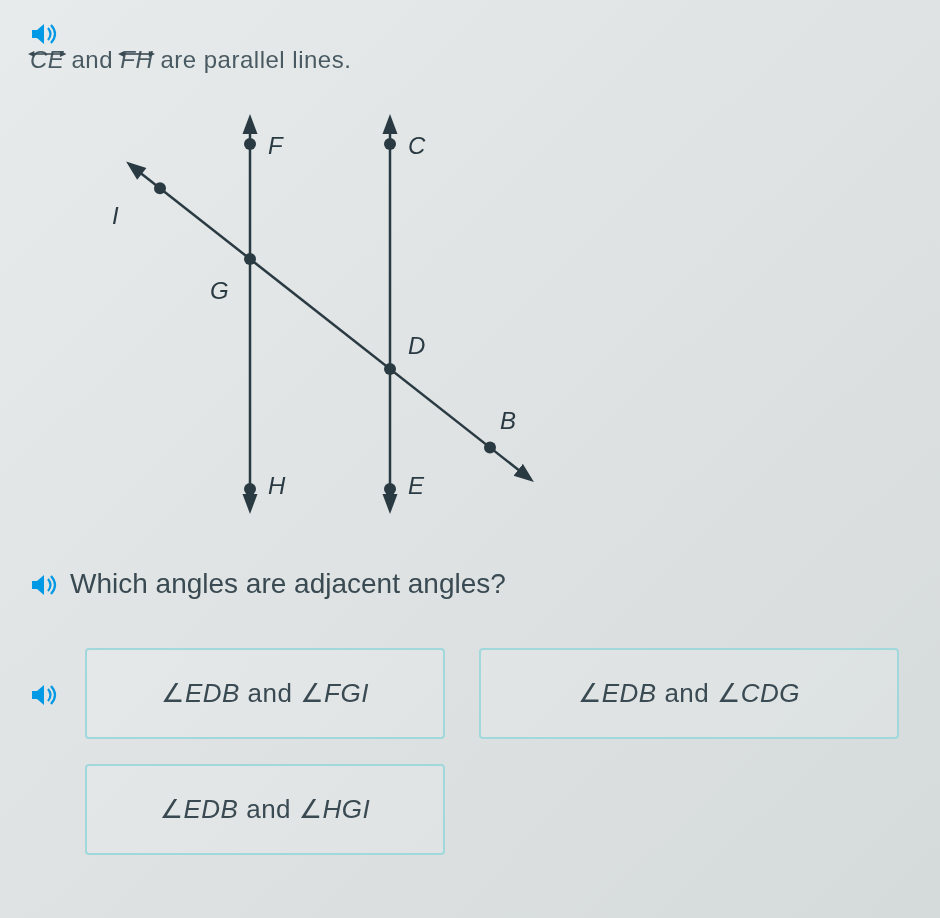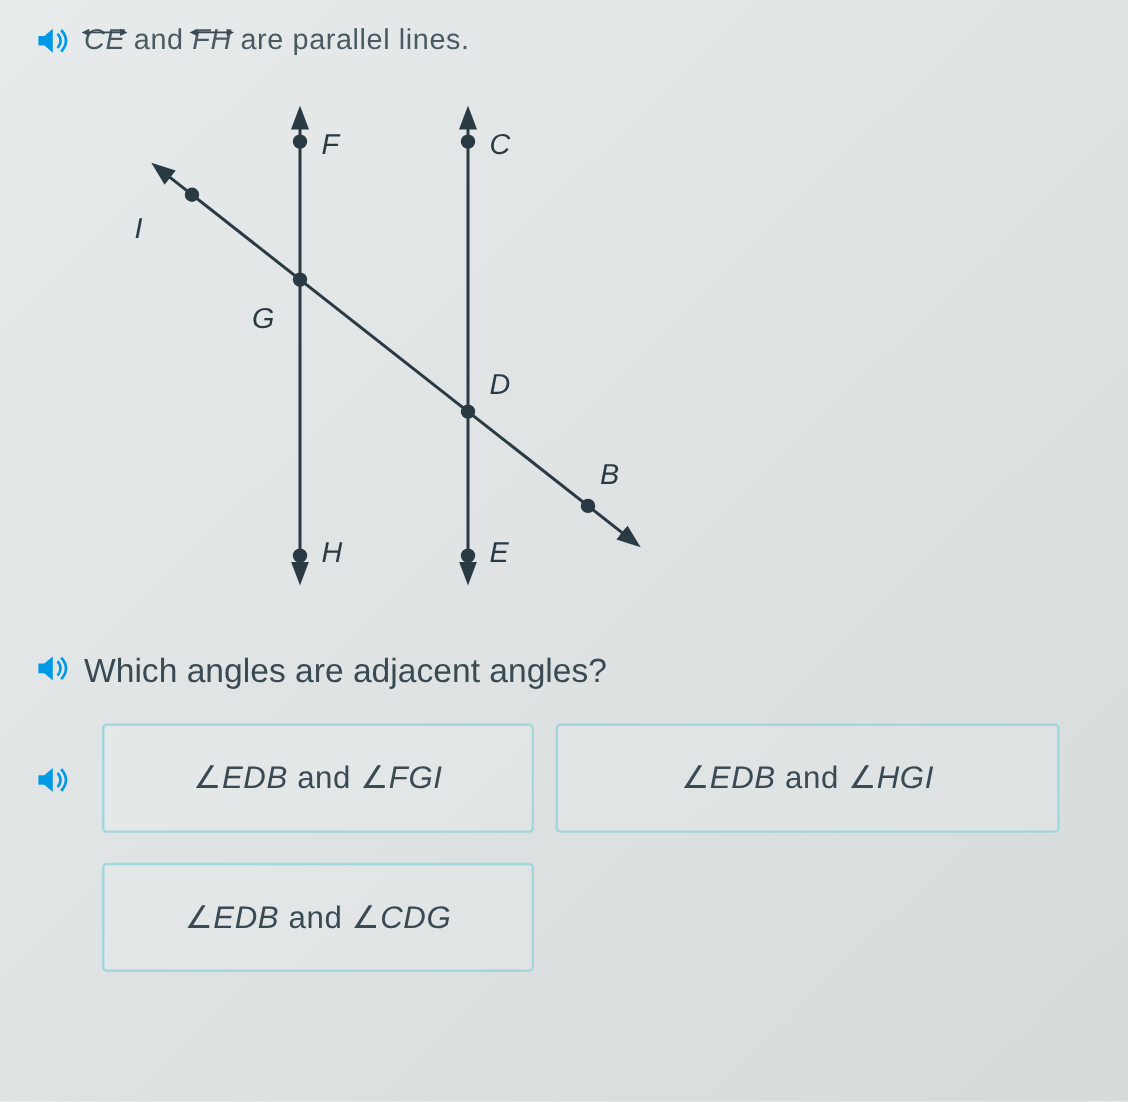--- a/index.html
+++ b/index.html
@@ -8,20 +8,21 @@
       height: 918px;
       background: linear-gradient(to bottom right, #e8ebec, #d5dadb);
       font-family: Verdana, Geneva, sans-serif;
       padding: 20px 30px;
       color: #3a4a52;
     }
     .row {
       display: flex;
       align-items: flex-start;
       margin-bottom: 10px;
+      flex-direction: column;
     }
     .speaker-icon {
       width: 30px;
       height: 24px;
       flex-shrink: 0;
       margin-right: 10px;
       margin-top: 2px;
       cursor: pointer;
     }
     .prompt-text {
@@ -39,39 +40,40 @@
       top: -9px;
       left: -2px;
       right: -2px;
       height: 10px;
     }
     .diagram-container {
       margin: 30px 0 30px 60px;
     }
     .question-row {
       display: flex;
+      align-items: center;
       margin-top: 20px;
-      margin-bottom: 28px;
+      margin-bottom: 48px;
     }
     .question-text {
       font-size: 28px;
       color: #3a4a52;
     }
     .answers-section {
       display: flex;
       align-items: flex-start;
     }
     .answers-speaker {
       margin-top: 35px;
       margin-right: 25px;
     }
     .answer-grid {
       display: grid;
       grid-template-columns: 360px 420px;
-      gap: 25px 18px;
+      gap: 25px 34px;
       flex: 1;
     }
     .answer-btn {
       border: 2px solid #a0d8dc;
       background: rgba(255,255,255,0.15);
       border-radius: 4px;
       padding: 28px 10px;
       font-size: 26px;
       color: #3a4a52;
       font-family: inherit;
@@ -182,19 +184,19 @@
       <path d="M2 8 L7 8 L14 2 L14 22 L7 16 L2 16 Z" fill="#0099e5"></path>
       <path d="M18 6 Q23 12 18 18" stroke="#0099e5" stroke-width="2.2" fill="none"></path>
       <path d="M21 3 Q29 12 21 21" stroke="#0099e5" stroke-width="2.2" fill="none"></path>
     </svg>
   </span>
   <div class="answer-grid">
     <button class="answer-btn">
       <span class="angle-sym">∠</span><span class="ital">EDB</span><span> and </span><span class="angle-sym">∠</span><span class="ital">FGI</span>
     </button>
     <button class="answer-btn">
+      <span class="angle-sym">∠</span><span class="ital">EDB</span><span> and </span><span class="angle-sym">∠</span><span class="ital">CDG</span>
+    </button>
+    <button class="answer-btn">
       <span class="angle-sym">∠</span><span class="ital">EDB</span><span> and </span><span class="angle-sym">∠</span><span class="ital">HGI</span>
     </button>
-    <button class="answer-btn">
-      <span class="angle-sym">∠</span><span class="ital">EDB</span><span> and </span><span class="angle-sym">∠</span><span class="ital">CDG</span>
-    </button>
   </div>
 </div>
 
 </body></html>

